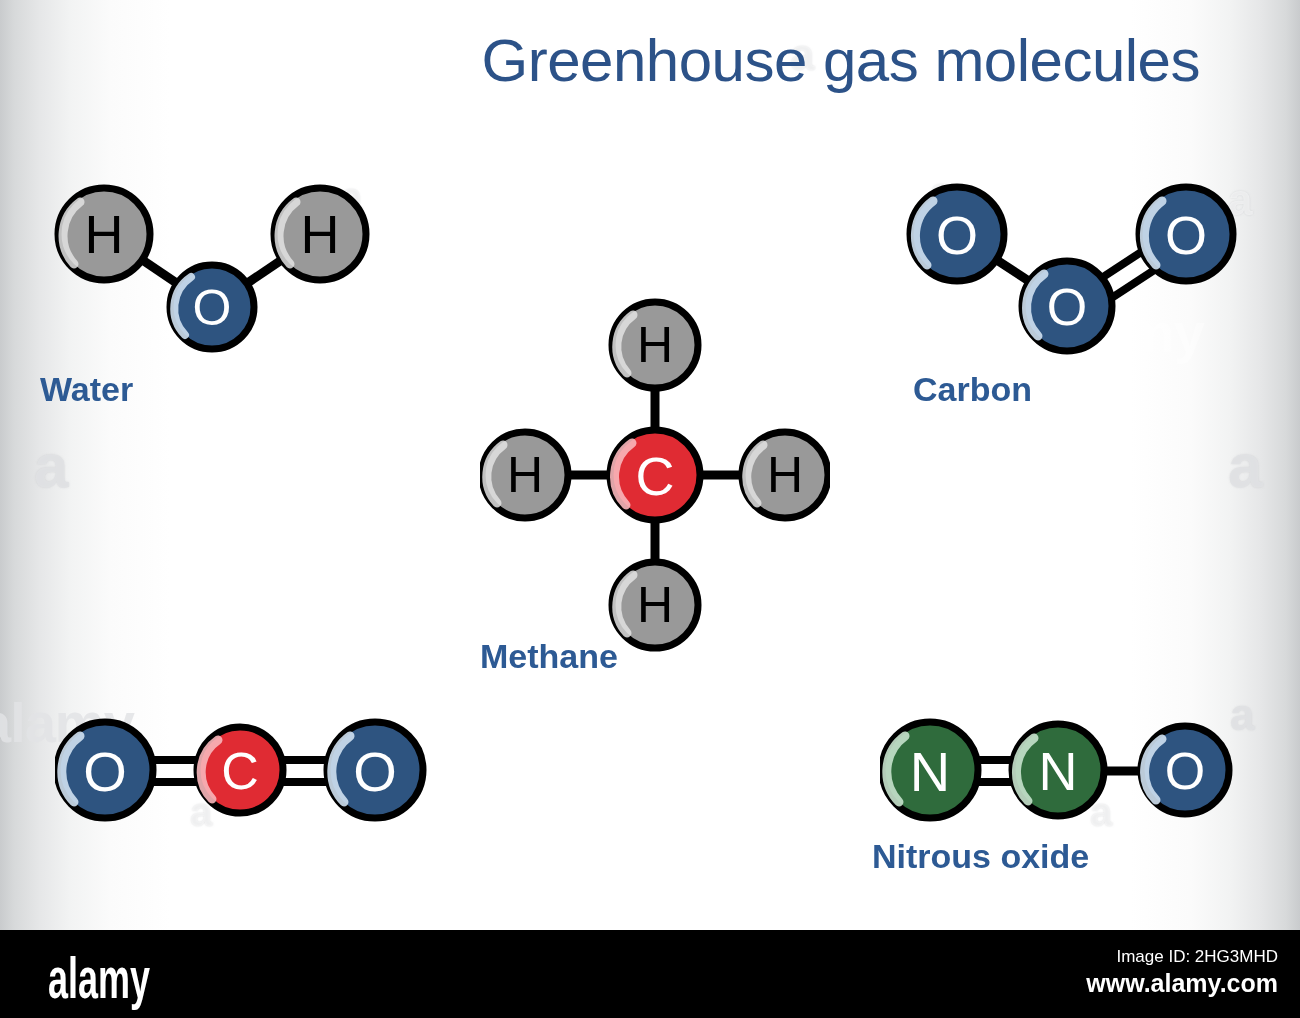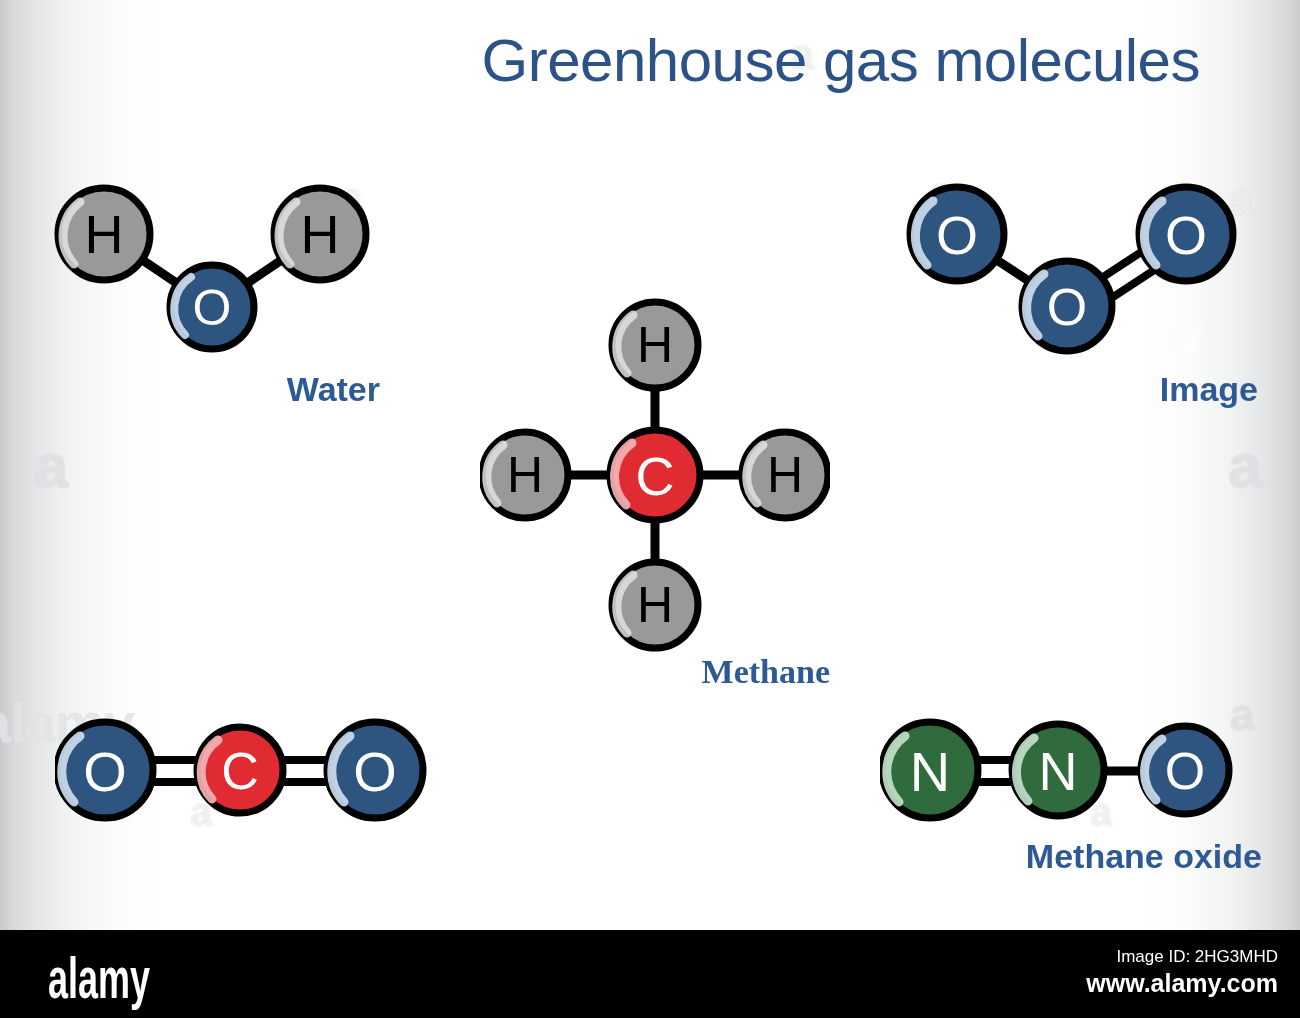--- a/index.html
+++ b/index.html
@@ -47,21 +47,21 @@
     color: #2c5288;
     letter-spacing: -0.5px;
     white-space: nowrap;
   }
   .molecule {
     position: absolute;
   }
   .mol-label {
     position: absolute;
     width: 100%;
-    text-align: right;
+    text-align: left;
     font-size: 34px;
     font-weight: 700;
     color: #2d5a94;
     white-space: nowrap;
   }
   .diagram { display: block; }
 
   
   .wm-a {
     position: absolute;
@@ -201,21 +201,21 @@
           <path d="M 133 164 A 41 41 0 0 1 139 102" fill="none" stroke="#cfe0f0" stroke-width="9" stroke-linecap="round" opacity="0.9"></path>
           <text x="162" y="135" text-anchor="middle" dominant-baseline="central" font-family="Liberation Sans, sans-serif" font-size="52" font-weight="400" fill="#ffffff">O</text>
         </g>
 
         <g>
           <circle cx="281" cy="62" r="47" fill="#2e5480" stroke="#000" stroke-width="7"></circle>
           <path d="M 251 93 A 43 43 0 0 1 257 29" fill="none" stroke="#cfe0f0" stroke-width="9" stroke-linecap="round" opacity="0.9"></path>
           <text x="281" y="63" text-anchor="middle" dominant-baseline="central" font-family="Liberation Sans, sans-serif" font-size="54" font-weight="400" fill="#ffffff">O</text>
         </g>
       </svg>
-      <div class="mol-label" style="top:198px; left:8px;">Image</div>
+      <div class="mol-label" style="top:198px; left:8px;">Carbon</div>
     </div>
 
     <div class="molecule" id="mol-methane" style="left:480px; top:295px; width:350px; height:420px;">
       <svg class="diagram" width="350" height="360" viewBox="0 0 350 360">
 
         <line x1="175" y1="180" x2="175" y2="50" stroke="#000" stroke-width="9"></line>
         <line x1="175" y1="180" x2="45" y2="180" stroke="#000" stroke-width="9"></line>
         <line x1="175" y1="180" x2="305" y2="180" stroke="#000" stroke-width="9"></line>
         <line x1="175" y1="180" x2="175" y2="310" stroke="#000" stroke-width="9"></line>
 
@@ -242,21 +242,21 @@
           <path d="M 147 338 A 39 39 0 0 1 153 280" fill="none" stroke="#e2e2e2" stroke-width="9" stroke-linecap="round" opacity="0.85"></path>
           <text x="175" y="310" text-anchor="middle" dominant-baseline="central" font-family="Liberation Sans, sans-serif" font-size="50" font-weight="400" fill="#000">H</text>
         </g>
 
         <g>
           <circle cx="175" cy="180" r="45" fill="#e02b33" stroke="#000" stroke-width="7"></circle>
           <path d="M 146 210 A 41 41 0 0 1 152 148" fill="none" stroke="#f8b6ba" stroke-width="9" stroke-linecap="round" opacity="0.9"></path>
           <text x="175" y="181" text-anchor="middle" dominant-baseline="central" font-family="Liberation Sans, sans-serif" font-size="54" font-weight="400" fill="#ffffff">C</text>
         </g>
       </svg>
-      <div class="mol-label" style="top:358px; left:0px;font-family:Liberation Serif, serif;">Methane</div>
+      <div class="mol-label" style="top:342px; left:0px;">Methane</div>
     </div>
 
     <div class="molecule" id="mol-co2" style="left:55px; top:715px; width:400px; height:190px;">
       <svg class="diagram" width="400" height="120" viewBox="0 0 400 120">
 
         <g>
           <line x1="48" y1="45" x2="190" y2="45" stroke="#000" stroke-width="8"></line>
           <line x1="48" y1="67" x2="190" y2="67" stroke="#000" stroke-width="8"></line>
         </g>
 
@@ -306,21 +306,21 @@
           <path d="M 148 86 A 42 42 0 0 1 154 23" fill="none" stroke="#c6e2cc" stroke-width="9" stroke-linecap="round" opacity="0.9"></path>
           <text x="178" y="56" text-anchor="middle" dominant-baseline="central" font-family="Liberation Sans, sans-serif" font-size="54" font-weight="400" fill="#ffffff">N</text>
         </g>
 
         <g>
           <circle cx="305" cy="55" r="44" fill="#2e5480" stroke="#000" stroke-width="7"></circle>
           <path d="M 276 85 A 40 40 0 0 1 282 24" fill="none" stroke="#cfe0f0" stroke-width="9" stroke-linecap="round" opacity="0.9"></path>
           <text x="305" y="56" text-anchor="middle" dominant-baseline="central" font-family="Liberation Sans, sans-serif" font-size="52" font-weight="400" fill="#ffffff">O</text>
         </g>
       </svg>
-      <div class="mol-label" style="top:122px; left:-8px;">Methane oxide</div>
+      <div class="mol-label" style="top:122px; left:-8px;">Nitrous oxide</div>
     </div>
 
   </div>
 
   <div id="footer">
     <div id="alamy-logo">alamy</div>
     <div id="footer-right">
       <div id="image-id">Image ID: 2HG3MHD</div>
       <div id="site-url">www.alamy.com</div>
     </div>

